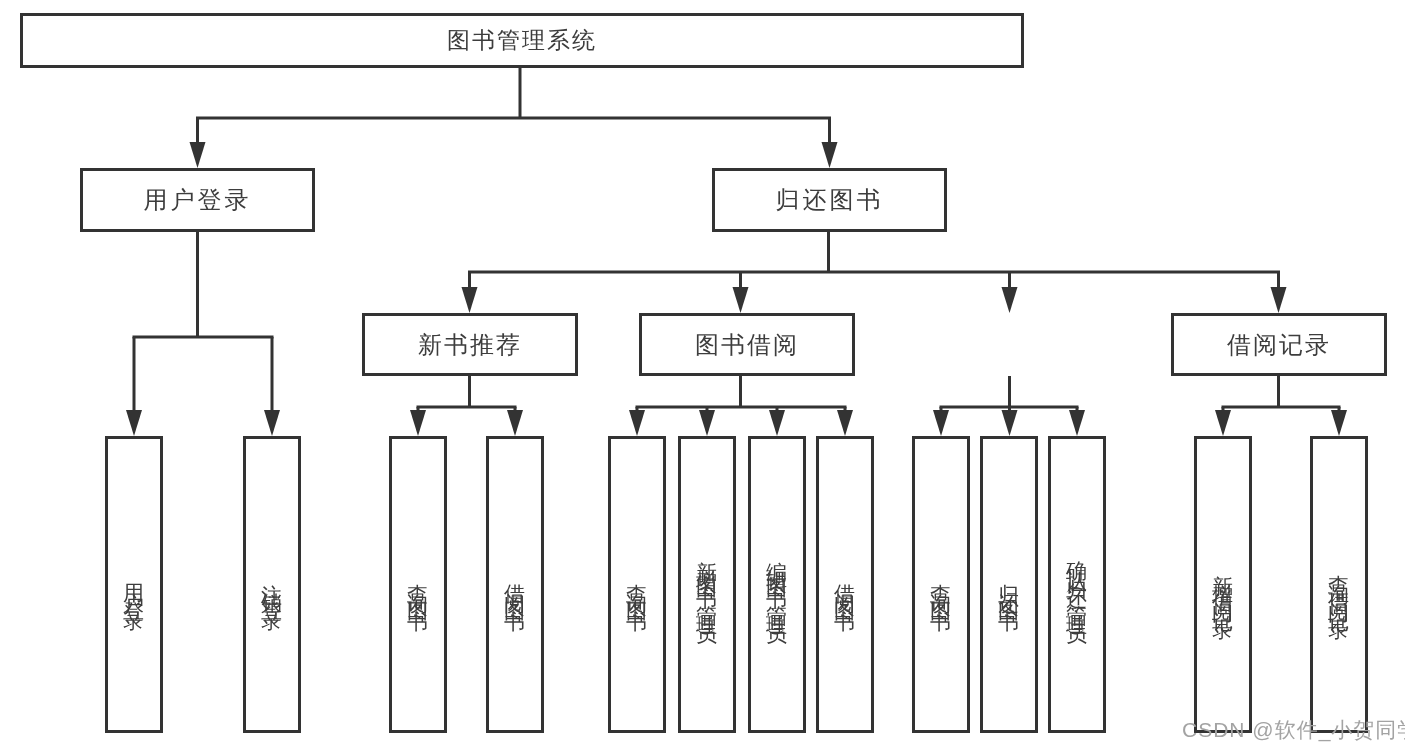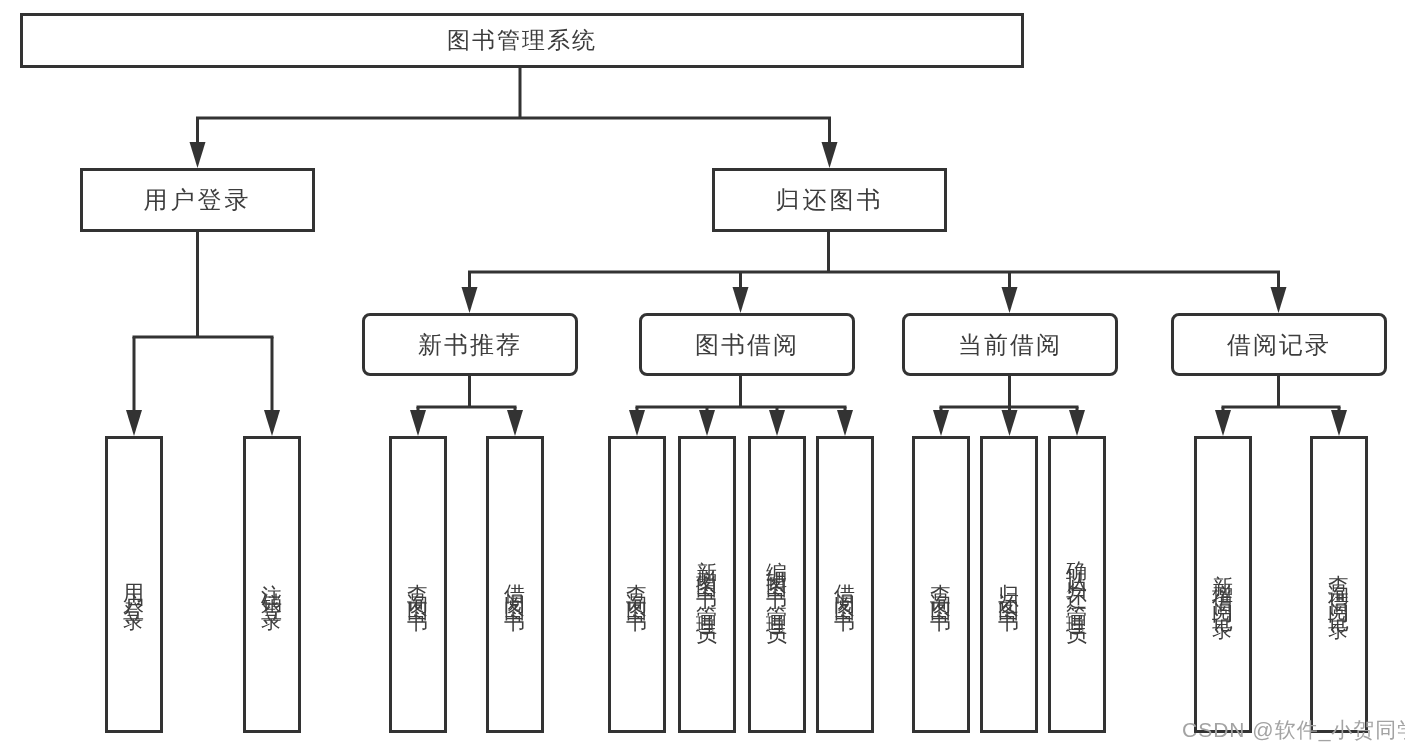--- a/index.html
+++ b/index.html
@@ -23,21 +23,21 @@
     border: 3px solid #333333;
     background: #ffffff;
     display: flex;
     align-items: center;
     justify-content: center;
     z-index: 2;
     color: #3d3d3d;
   }
   .node-root   { left: 20px;  top: 13px;  width: 1004px; height: 55px; font-size: 23px; letter-spacing: 2px; }
   .node-l2     { top: 168px;  width: 235px; height: 64px; font-size: 24px; letter-spacing: 3px; }
-  .node-l3     { top: 313px;  width: 216px; height: 63px; font-size: 24px; letter-spacing: 2px; border-radius: 8px; }
+  .node-l3     { top: 313px;  width: 216px; height: 63px; font-size: 24px; letter-spacing: 2px; }
   .leaf        { top: 436px;  width: 58px;  height: 297px; }
   .leaf .vtext {
     writing-mode: vertical-rl;
     line-height: 1;
     font-size: 21px;
     letter-spacing: 9px;
     color: #3d3d3d;
     white-space: nowrap;
   }
   .watermark {
@@ -132,23 +132,20 @@
   <div class="node node-l2" style="left:712px">
     <span>归还图书</span>
   </div>
 
   <div class="node node-l3" style="left:362px">
     <span>新书推荐</span>
   </div>
   <div class="node node-l3" style="left:639px">
     <span>图书借阅</span>
   </div>
-  <div class="node node-l3" style="left:902px">
-    <span>当前借阅</span>
-  </div>
   <div class="node node-l3" style="left:1171px">
     <span>借阅记录</span>
   </div>
 
   <div class="node leaf" style="left:105px">
     <span class="vtext">用户登录</span>
   </div>
   <div class="node leaf" style="left:243px">
     <span class="vtext">注销登录</span>
   </div>

